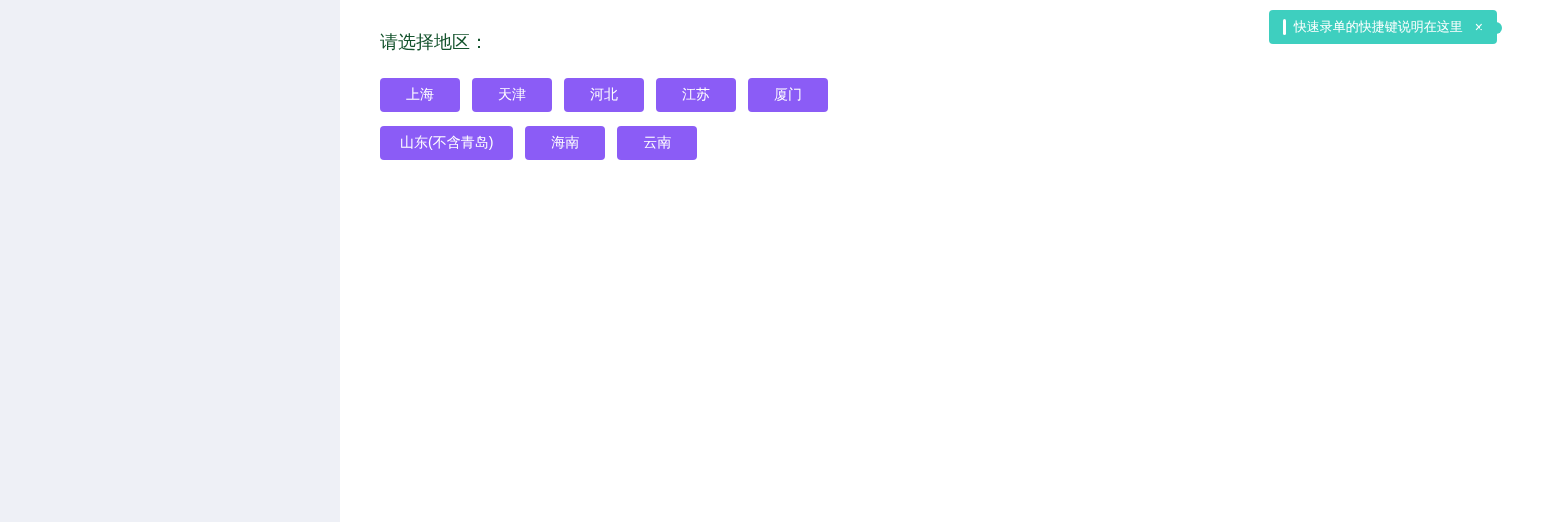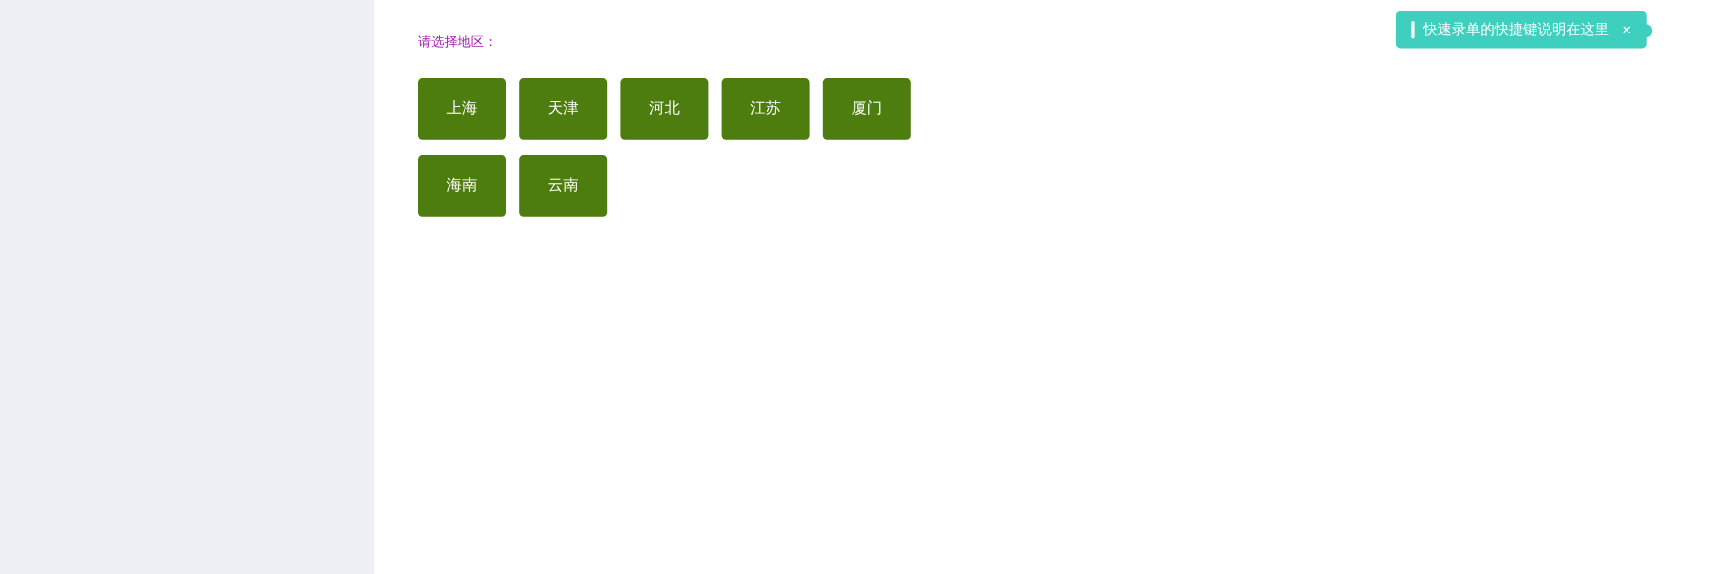--- a/index.html
+++ b/index.html
@@ -30,39 +30,39 @@
       position: absolute;
       left: 340px;
       top: 0;
       right: 0;
       bottom: 0;
       background: #ffffff;
       padding: 30px 40px;
     }
 
     .page-title {
-      font-size: 12px;
-      color: #a21caf;
+      font-size: 18px;
+      color: #14532d;
       margin-bottom: 24px;
       font-weight: normal;
     }
 
     .region-buttons-row {
       display: flex;
       flex-wrap: nowrap;
       gap: 12px;
       margin-bottom: 14px;
       align-items: center;
     }
 
     .region-btn {
-      background: #4d7c0f;
+      background: #8b5cf6;
       border: none;
       border-radius: 4px;
-      padding: 19px 20px;
+      padding: 8px 20px;
       font-size: 14px;
       color: #ffffff;
       cursor: pointer;
       white-space: nowrap;
       min-width: 80px;
       text-align: center;
     }
 
     
     .tooltip-banner {
@@ -123,20 +123,21 @@
   <div class="page-title">请选择地区：</div>
 
   <div class="region-buttons-row" id="row1-container">
       <button class="region-btn">上海</button>
       <button class="region-btn">天津</button>
       <button class="region-btn">河北</button>
       <button class="region-btn">江苏</button>
       <button class="region-btn">厦门</button>
     </div>
   <div class="region-buttons-row" id="row2-container">
+      <button class="region-btn">山东(不含青岛)</button>
       <button class="region-btn">海南</button>
       <button class="region-btn">云南</button>
     </div>
 </div>
 
 <div class="tooltip-banner">
   <span class="bar"></span>
   <span>快速录单的快捷键说明在这里</span>
   <span class="close-btn">×</span>
 </div>

